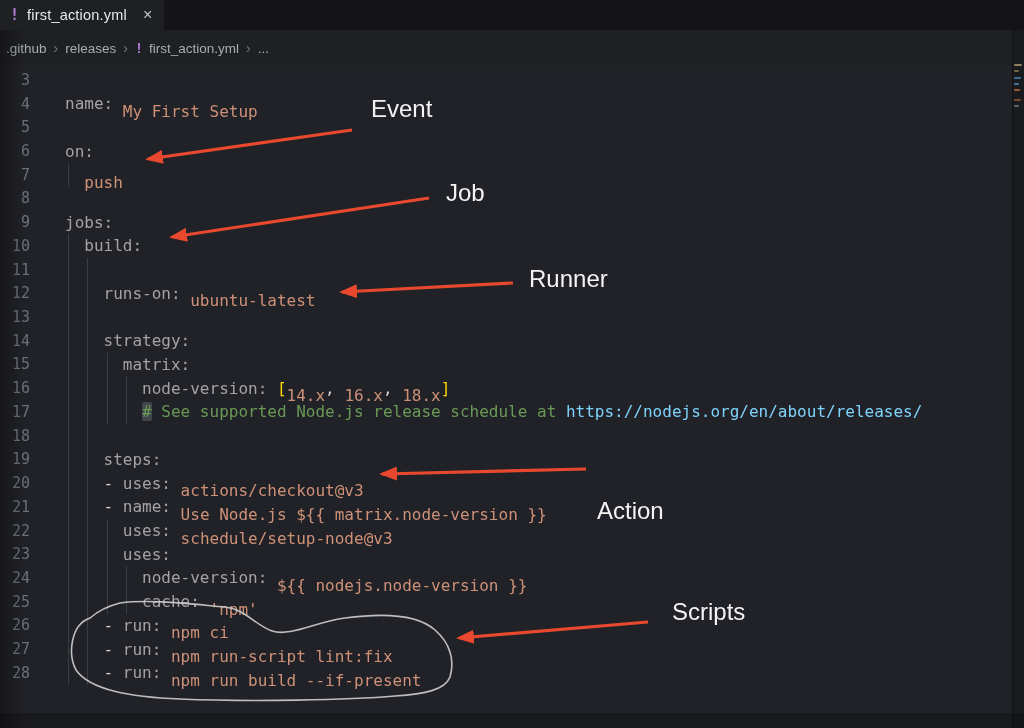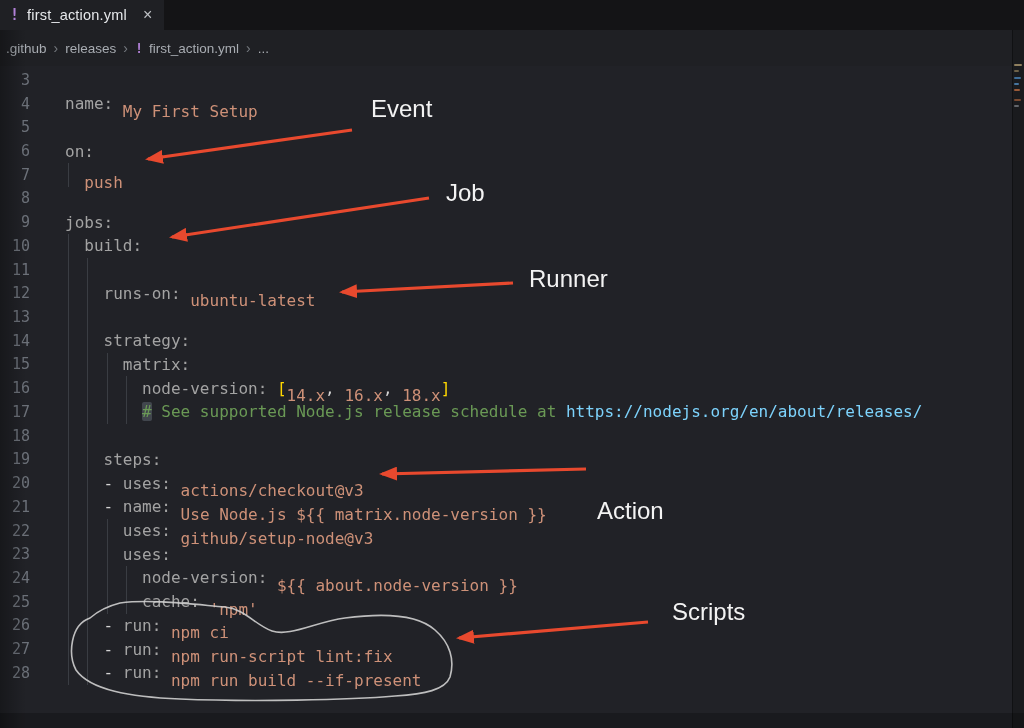--- a/index.html
+++ b/index.html
@@ -159,29 +159,29 @@
       <div class="line">
         <span class="ln">20</span>
         <span class="code"><i class="guide" style="left: 3px;"></i><i class="guide" style="left: 22.26px;"></i><span class="tk-pln">    </span><span class="tk-pun">- </span><span class="tk-key">uses:</span><span class="tk-pln"> </span><span class="tk-str">actions/checkout@v3</span></span>
       </div>
       <div class="line">
         <span class="ln">21</span>
         <span class="code"><i class="guide" style="left: 3px;"></i><i class="guide" style="left: 22.26px;"></i><span class="tk-pln">    </span><span class="tk-pun">- </span><span class="tk-key">name:</span><span class="tk-pln"> </span><span class="tk-str">Use Node.js ${{ matrix.node-version }}</span></span>
       </div>
       <div class="line">
         <span class="ln">22</span>
-        <span class="code"><i class="guide" style="left: 3px;"></i><i class="guide" style="left: 22.26px;"></i><i class="guide" style="left: 41.52px;"></i><span class="tk-pln">      </span><span class="tk-key">uses:</span><span class="tk-pln"> </span><span class="tk-str">github/setup-node@v3</span></span>
+        <span class="code"><i class="guide" style="left: 3px;"></i><i class="guide" style="left: 22.26px;"></i><i class="guide" style="left: 41.52px;"></i><span class="tk-pln">      </span><span class="tk-key">uses:</span><span class="tk-pln"> </span><span class="tk-str">schedule/setup-node@v3</span></span>
       </div>
       <div class="line">
         <span class="ln">23</span>
         <span class="code"><i class="guide" style="left: 3px;"></i><i class="guide" style="left: 22.26px;"></i><i class="guide" style="left: 41.52px;"></i><span class="tk-pln">      </span><span class="tk-key">uses:</span></span>
       </div>
       <div class="line">
         <span class="ln">24</span>
-        <span class="code"><i class="guide" style="left: 3px;"></i><i class="guide" style="left: 22.26px;"></i><i class="guide" style="left: 41.52px;"></i><i class="guide" style="left: 60.78px;"></i><span class="tk-pln">        </span><span class="tk-key">node-version:</span><span class="tk-pln"> </span><span class="tk-str">${{ about.node-version }}</span></span>
+        <span class="code"><i class="guide" style="left: 3px;"></i><i class="guide" style="left: 22.26px;"></i><i class="guide" style="left: 41.52px;"></i><i class="guide" style="left: 60.78px;"></i><span class="tk-pln">        </span><span class="tk-key">node-version:</span><span class="tk-pln"> </span><span class="tk-str">${{ nodejs.node-version }}</span></span>
       </div>
       <div class="line">
         <span class="ln">25</span>
         <span class="code"><i class="guide" style="left: 3px;"></i><i class="guide" style="left: 22.26px;"></i><i class="guide" style="left: 41.52px;"></i><i class="guide" style="left: 60.78px;"></i><span class="tk-pln">        </span><span class="tk-key">cache:</span><span class="tk-pln"> </span><span class="tk-str">'npm'</span></span>
       </div>
       <div class="line">
         <span class="ln">26</span>
         <span class="code"><i class="guide" style="left: 3px;"></i><i class="guide" style="left: 22.26px;"></i><span class="tk-pln">    </span><span class="tk-pun">- </span><span class="tk-key">run:</span><span class="tk-pln"> </span><span class="tk-str">npm ci</span></span>
       </div>
       <div class="line">

